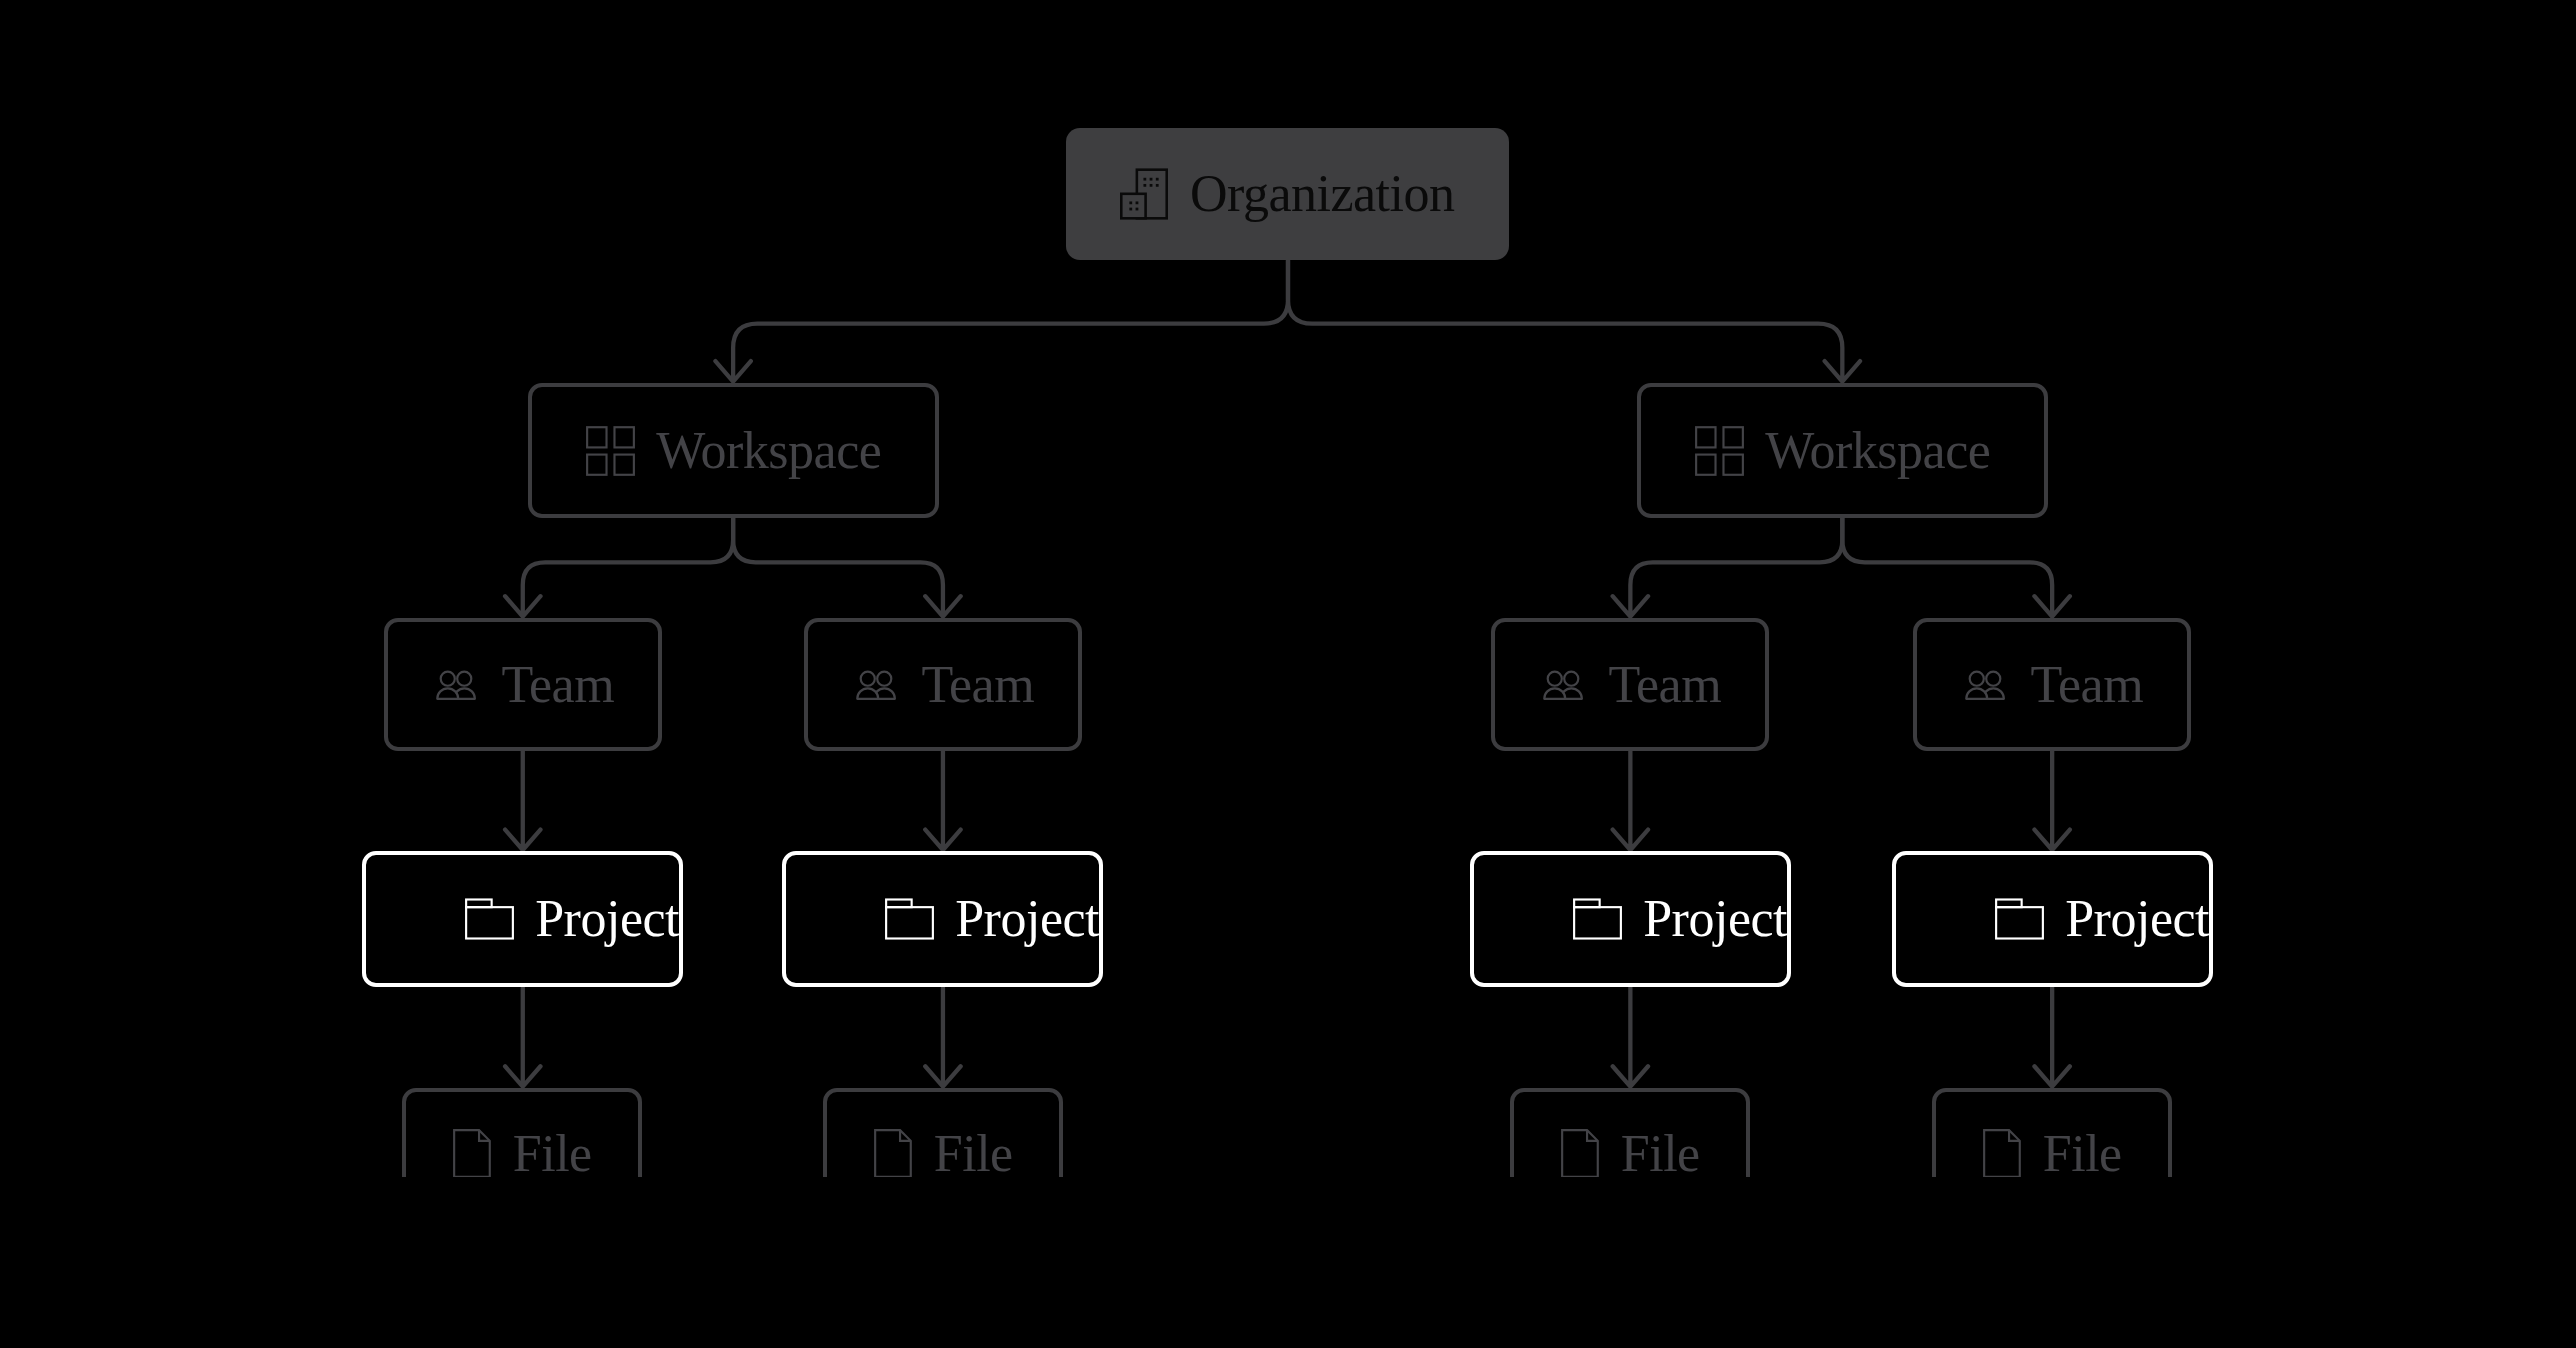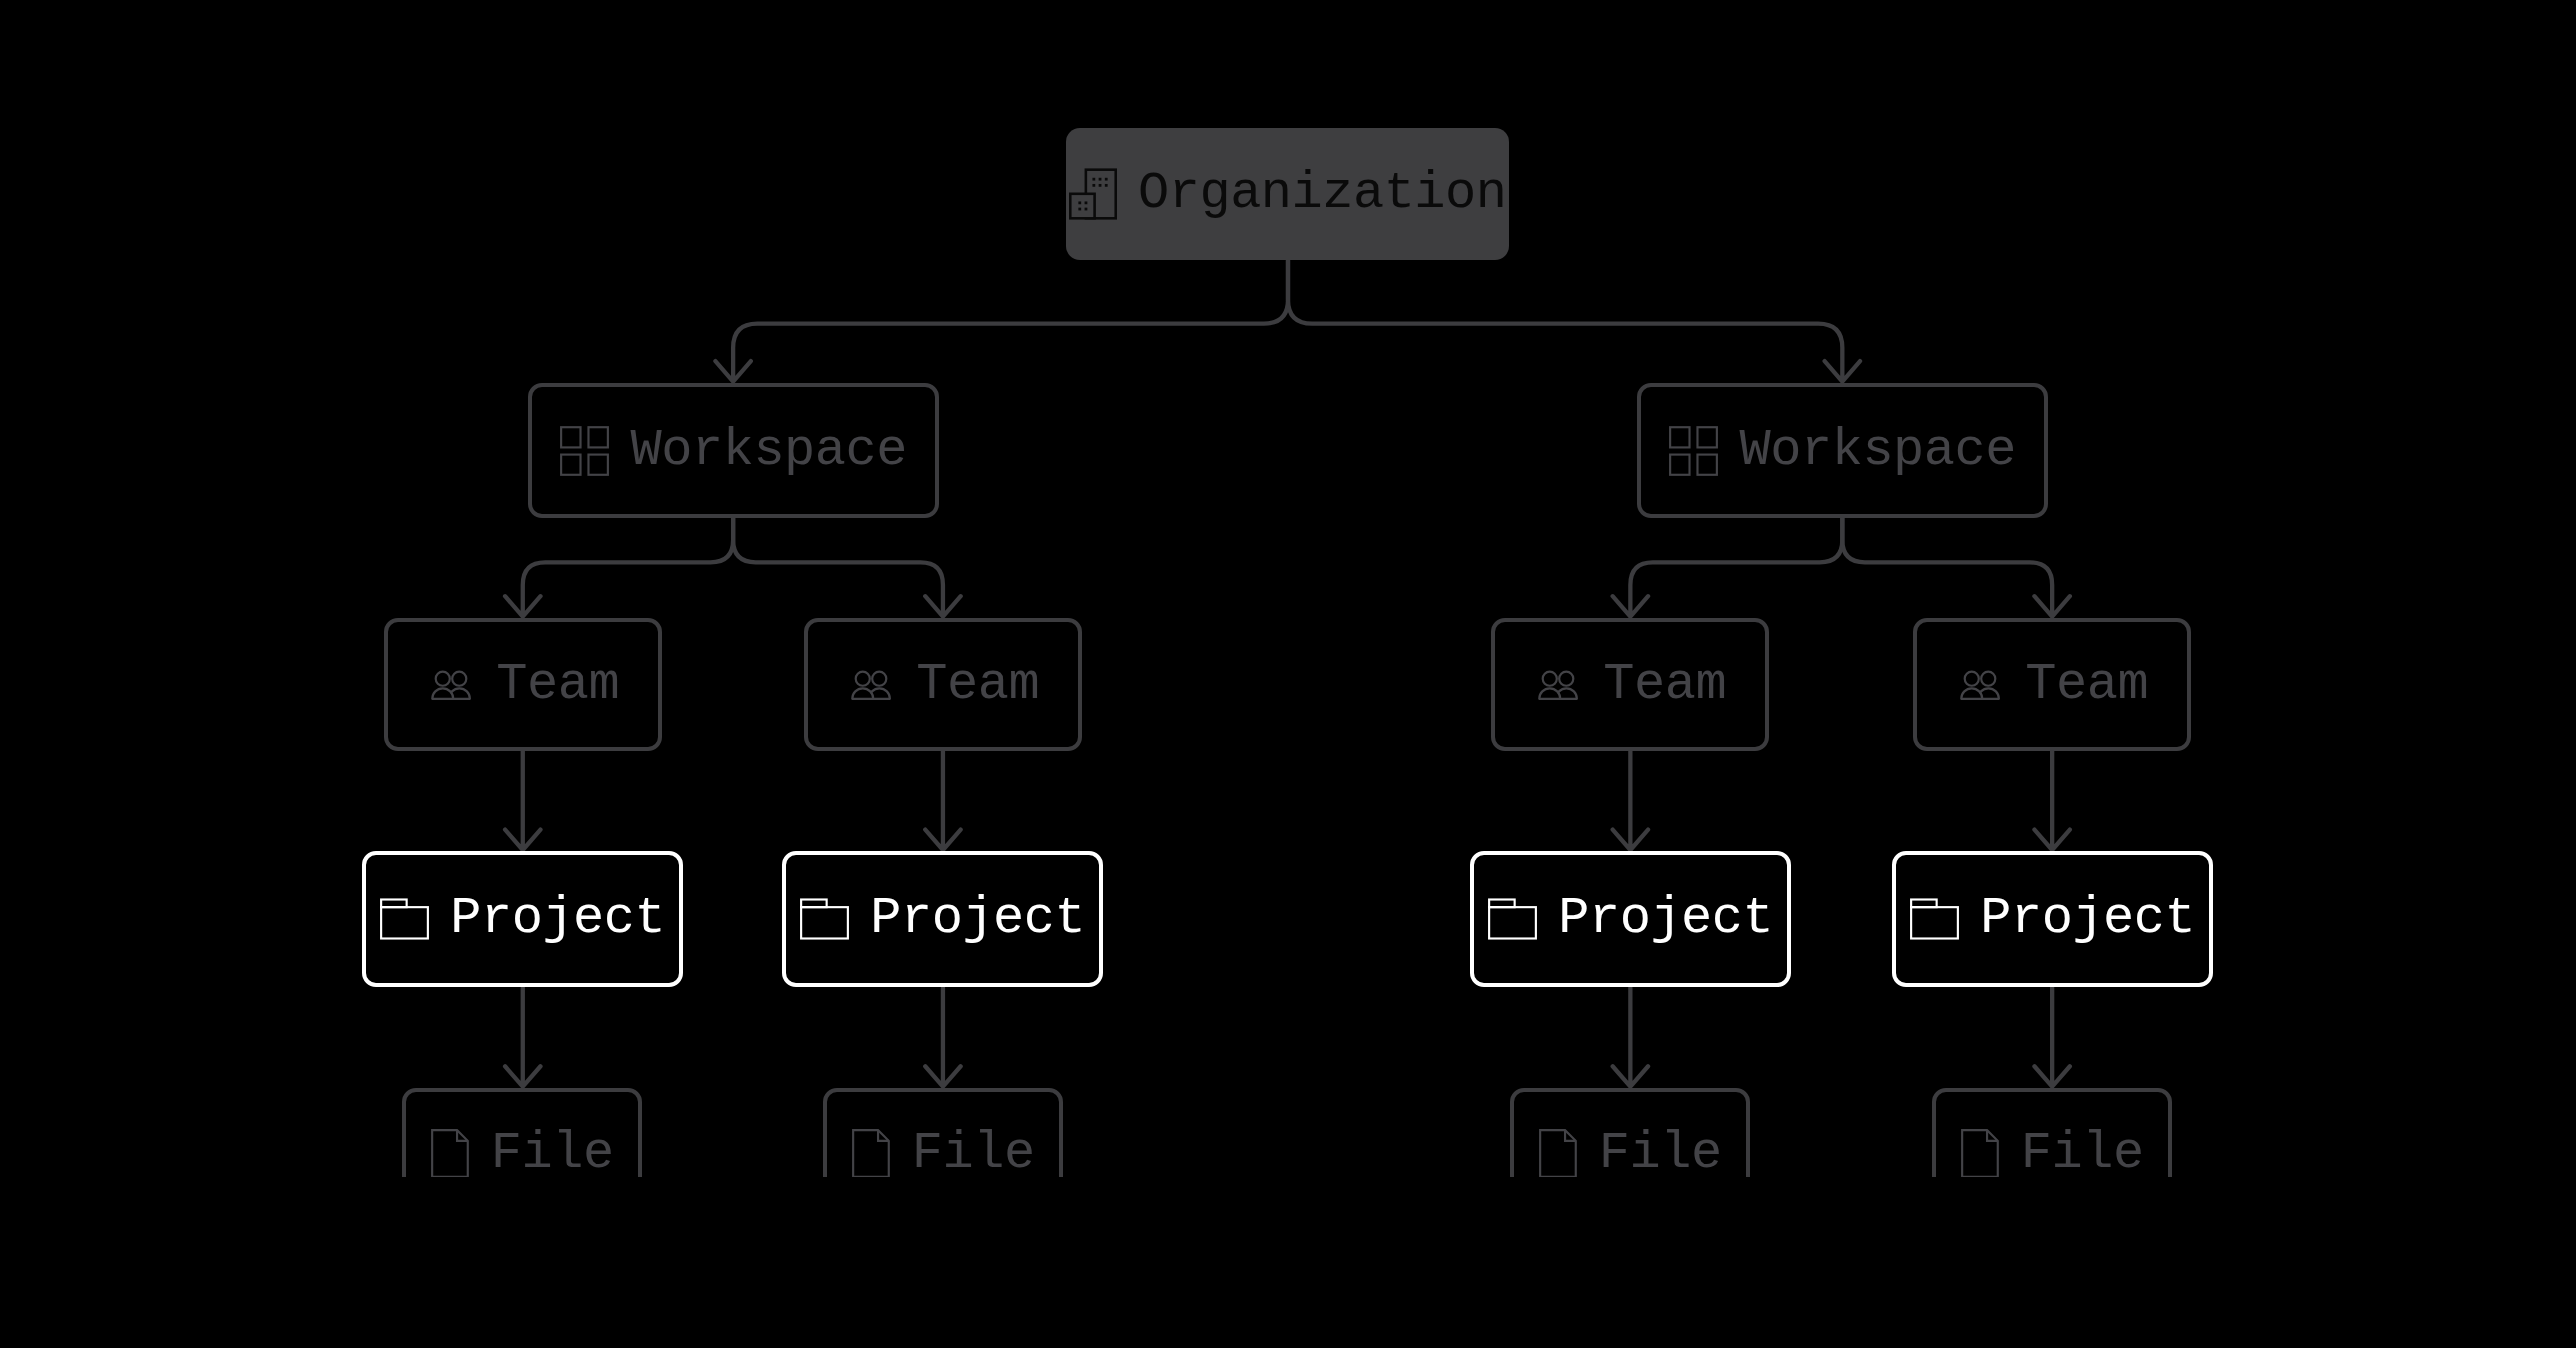--- a/index.html
+++ b/index.html
@@ -7,33 +7,33 @@
     --line:#3c3c3f;
     --dim-text:#434347;
     --org-fill:#3e3e40;
     --org-text:#0a0a0a;
     --highlight:#ffffff;
   }
   html,body{margin:0;padding:0;background:var(--background);}
   .canvas{
     position:relative;width:2576px;height:1177px;overflow:hidden;
     background:var(--background);
-    font-family:Liberation Mono, monospace;
+    font-family:Liberation Serif, serif;
   }
   .edges{position:absolute;left:0;top:0;width:2576px;height:1348px;}
   .edges path{stroke:var(--line);stroke-width:8;fill:none;stroke-linecap:round;stroke-linejoin:round;}
   .node{
     position:absolute;box-sizing:border-box;
     display:flex;align-items:center;justify-content:center;gap:21.5px;
     border-radius:14px;font-size:52px;line-height:1;letter-spacing:-0.5px;
   }
   .node .icon{flex:0 0 auto;display:block;}
   .node.dim{border:4.3px solid var(--line);color:var(--dim-text);}
   .node.filled{background:var(--org-fill);color:var(--org-text);}
-  .node.bright{border:4.3px solid var(--highlight);color:var(--highlight);}
+  .node.bright{border:4.3px solid var(--highlight);color:var(--highlight);justify-content:flex-end;}
 
   
   .n-org   {left:1066px;top:128px;width:443px;height:132px;}
   .n-ws1   {left:528px; top:383px;width:411px;height:135px;}
   .n-ws2   {left:1637px;top:383px;width:411px;height:135px;}
   .n-t1    {left:384px; top:618px;width:278px;height:133px;}
   .n-t2    {left:804px;top:618px;width:278px;height:133px;}
   .n-t3    {left:1491px;top:618px;width:278px;height:133px;}
   .n-t4    {left:1913px;top:618px;width:278px;height:133px;}
   .n-p1    {left:362px; top:851px;width:321px;height:136px;}

